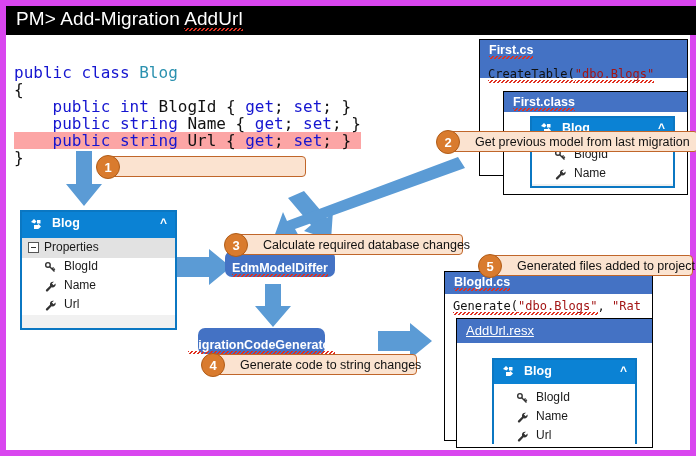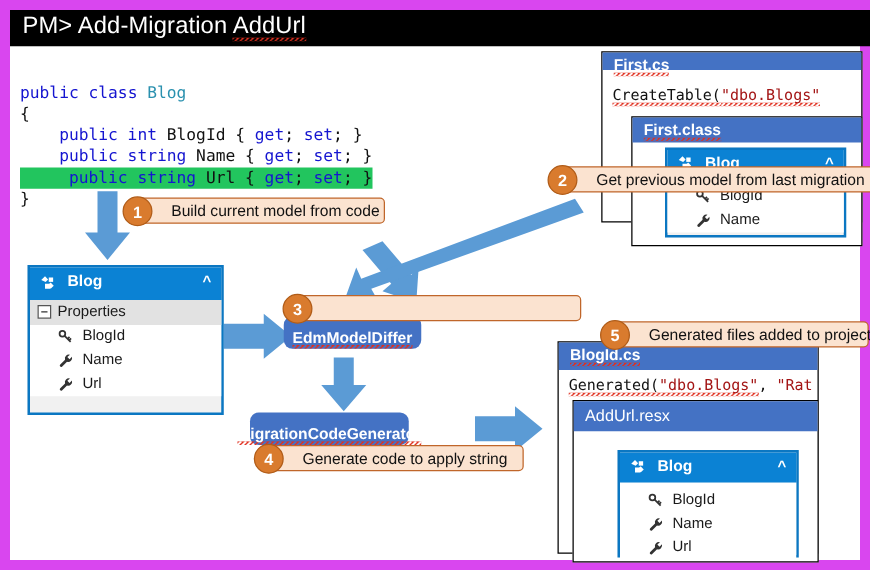--- a/index.html
+++ b/index.html
@@ -1,39 +1,39 @@
 <!DOCTYPE html>
 <html><head>
 <meta charset="utf-8">
 <style>
   html,body{margin:0;padding:0;background:#fff;}
   body{width:696px;height:456px;overflow:hidden;
        font-family:"Liberation Sans", sans-serif;}
 
   #root{position:relative;width:696px;height:456px;
-        border:8px solid #d946ef;box-sizing:border-box;background:#fff;}
+        border:6px solid #d946ef;box-sizing:border-box;background:#fff;}
 
   
   .titlebar{position:absolute;left:0;top:0;width:692px;height:29px;
             background:#000;color:#fff;}
   .titlebar .t{position:absolute;left:10px;top:2px;font-size:19px;
                letter-spacing:.1px;white-space:nowrap;}
   .sq-underline{text-decoration:none;
      border-bottom:0;
      background-image:repeating-linear-gradient(135deg,#e03020 0 1.4px,transparent 1.4px 2.8px);
      background-repeat:repeat-x;background-size:4px 3px;
      background-position:left bottom;padding-bottom:2px;}
 
   
   .code{position:absolute;left:8px;top:58px;
-        font-family:"DejaVu Sans Mono", monospace;font-size:13px;
+        font-family:"DejaVu Sans Mono", monospace;font-size:16px;
         line-height:17px;white-space:pre;color:#111;}
   .kw{color:#1515d0;}
   .ty{color:#2b91af;}
-  .hl{background:#22c55e;text-align:right;}
+  .hl{background:#fca5a5;}
   .plain{color:#111;}
   .code .ln{display:block;height:17px;}
 
   
   .box{position:absolute;box-sizing:border-box;}
 
   
   .modelpanel{border:2px solid #0b77c2;background:#f1f1f1;}
   .mp-head{height:26px;background:#0b82d4;color:#fff;position:relative;}
   .mp-head .ico{position:absolute;left:7px;top:5px;width:16px;height:16px;}
@@ -157,25 +157,24 @@
               </svg>
             </span>
             <span class="rt">Url</span>
           </div>
         </div>
     </div>
   </div>
 
   <div class="callout" style="left:100px;top:150px;width:200px;">
     <span class="badge">1</span>
-    <span class="ctxt">Build current model from code</span>
   </div>
 
   <div class="box filewin" style="left:473px;top:33px;width:209px;height:137px;">
-    <div class="fw-head" style="height:14px;">
+    <div class="fw-head" style="height:38px;">
       <span class="ft sq-underline">First.cs</span>
     </div>
     <div class="fw-code" style="left:8px;top:27px;"><span class="sq-underline">CreateTable(</span><span class="str sq-underline">"dbo.Blogs"</span></div>
   </div>
 
   <div class="box filewin" style="left:497px;top:85px;width:185px;height:104px;">
     <div class="fw-head" style="height:20px;">
       <span class="ft sq-underline">First.class</span>
     </div>
   </div>
@@ -222,41 +221,42 @@
     <span class="badge">2</span>
     <span class="ctxt">Get previous model from last migration</span>
   </div>
 
   <div class="box compbox" style="left:219px;top:245px;width:110px;height:26px;">
     <span class="sq-underline">EdmModelDiffer</span>
   </div>
 
   <div class="callout" style="left:228px;top:228px;width:229px;">
     <span class="badge">3</span>
+    <span class="ctxt">Calculate required database changes</span>
   </div>
 
   <div class="box compbox" style="left:192px;top:322px;width:127px;height:26px;">
     <span class="sq-underline">MigrationCodeGenerator</span>
   </div>
 
   <div class="callout" style="left:205px;top:348px;width:206px;">
     <span class="badge">4</span>
-    <span class="ctxt">Generate code to apply string</span>
+    <span class="ctxt">Generate code to string changes</span>
   </div>
 
   <div class="box filewin" style="left:438px;top:265px;width:209px;height:170px;">
     <div class="fw-head" style="height:22px;">
       <span class="ft sq-underline">BlogId.cs</span>
     </div>
-    <div class="fw-code" style="left:8px;top:27px;"><span class="sq-underline">Generated(</span><span class="str sq-underline">"dbo.Blogs"</span><span>, </span><span class="str">"Rat</span></div>
+    <div class="fw-code" style="left:8px;top:27px;"><span class="sq-underline">Generate(</span><span class="str sq-underline">"dbo.Blogs"</span><span>, </span><span class="str">"Rat</span></div>
   </div>
 
   <div class="box filewin" style="left:450px;top:312px;width:197px;height:130px;">
     <div class="fw-head" style="height:24px;">
-      <span class="ft" style="font-weight:normal;font-size:13px;top:4px;">AddUrl.resx</span>
+      <span class="ft" style="font-weight:normal;font-size:13px;top:4px;text-decoration:underline;">AddUrl.resx</span>
     </div>
   </div>
 
   <div class="box modelpanel" style="left:486px;top:352px;width:145px;height:86px;">
     <div class="mp-head" style="height:24px;">
       <span class="ico" style="top:4px;">
         <svg width="16" height="16" viewBox="0 0 16 16">
           <path d="M2 5 L5 2 L7.5 4.5 L5.5 6.5 Z" fill="#fff"></path>
           <path d="M7 9.5 L9.5 7 L12 9.5 L9.5 12 Z" fill="#fff"></path>
           <rect x="5" y="8" width="4" height="4" fill="#fff"></rect>

